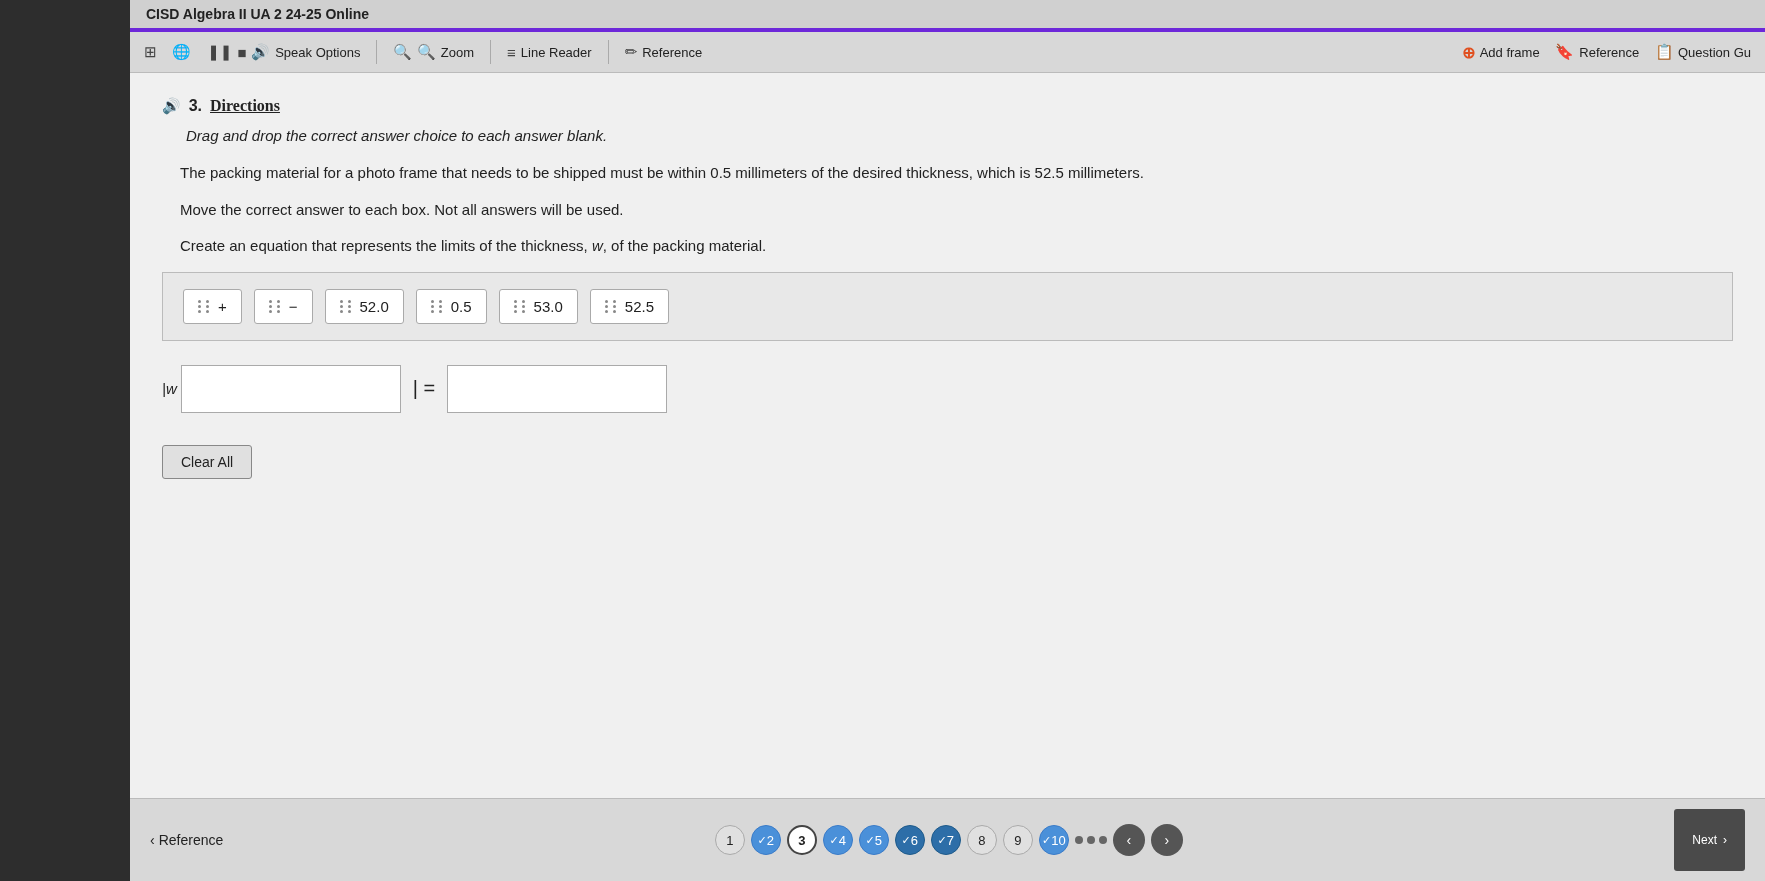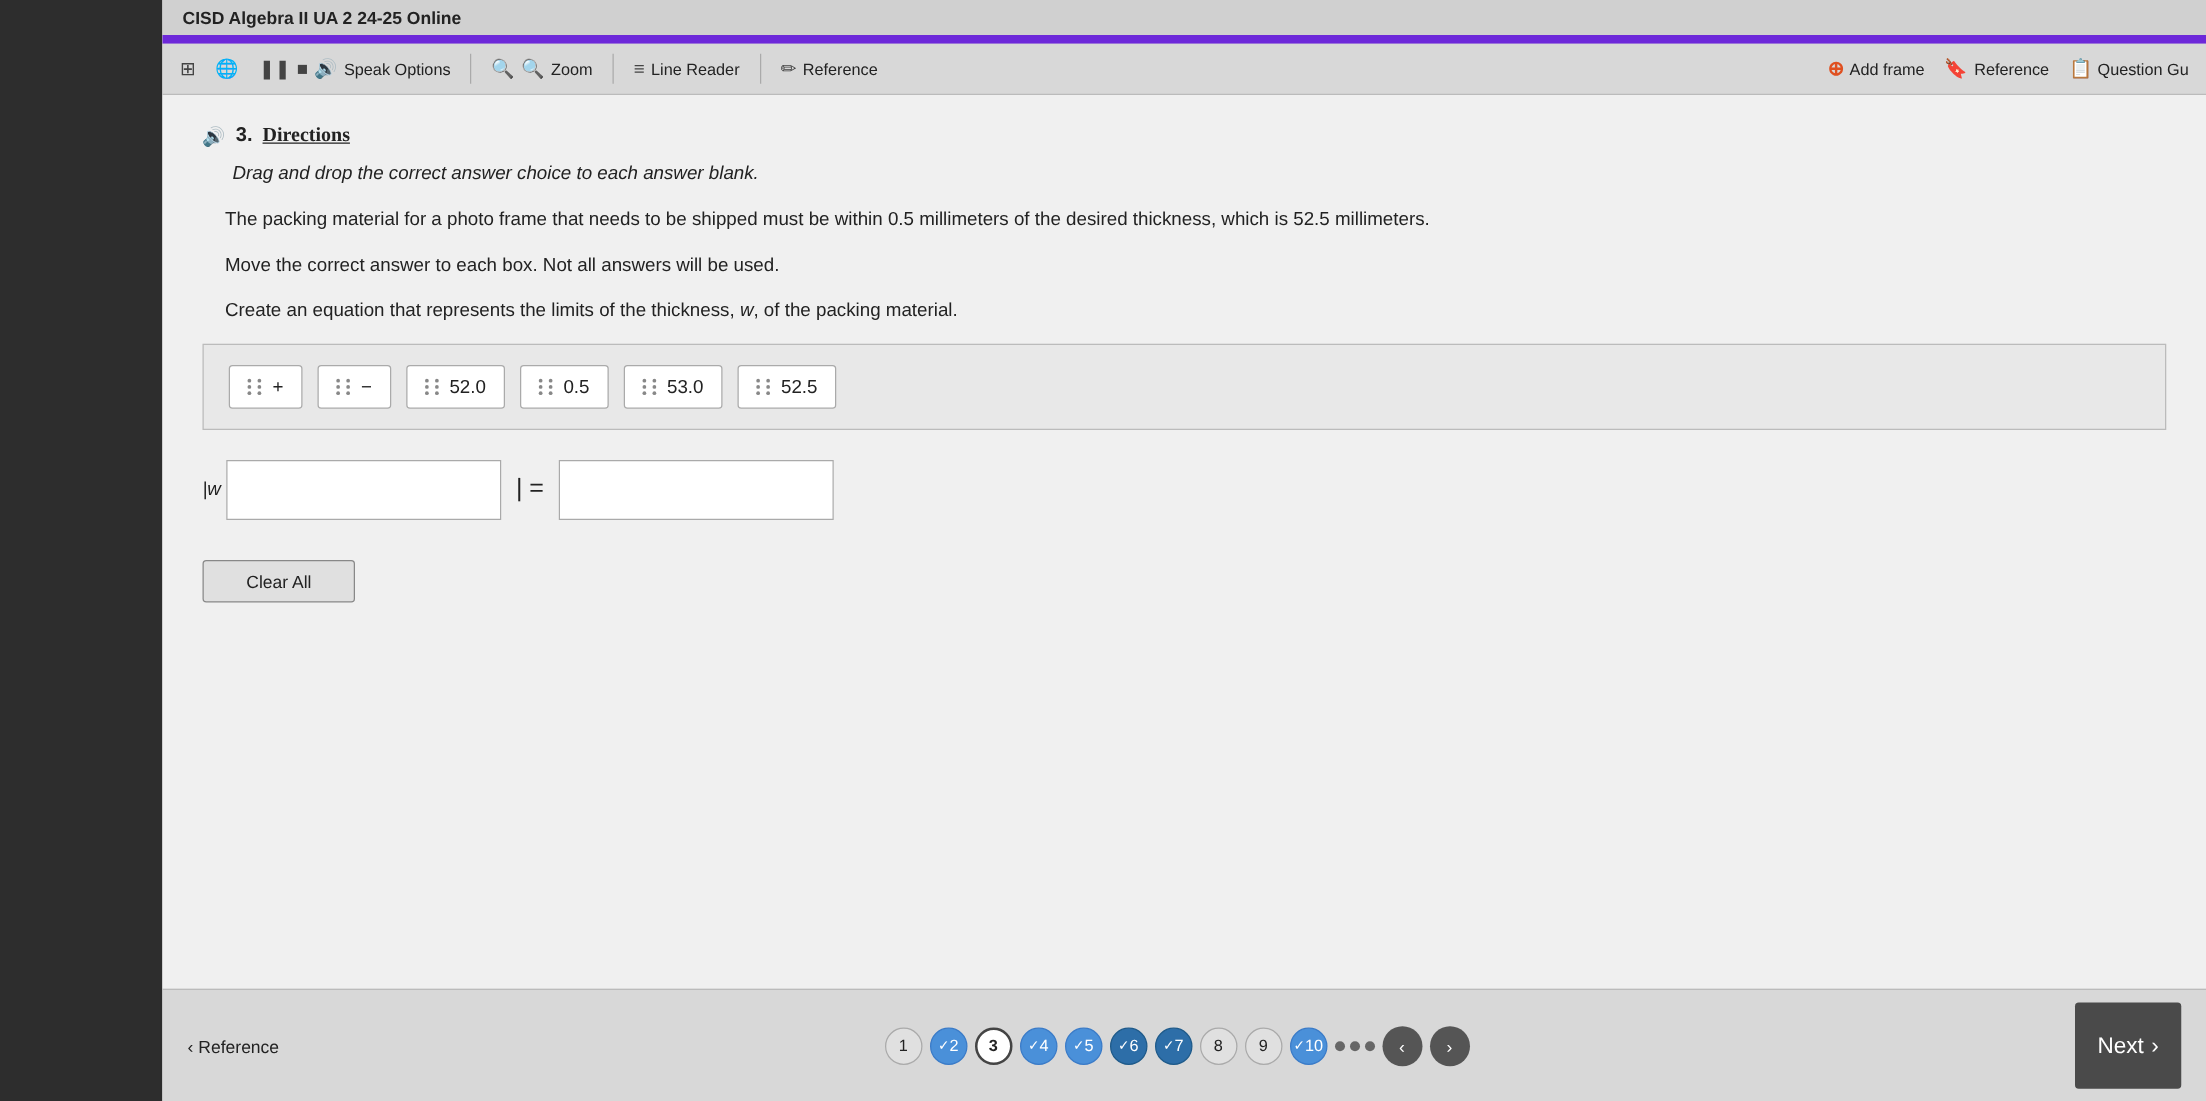--- a/index.html
+++ b/index.html
@@ -27,21 +27,21 @@
       background: #e8e8e8;
     }
 
     
     .title-bar {
       background: #d0d0d0;
       padding: 6px 16px;
       font-size: 14px;
       font-weight: 600;
       color: #222;
-      border-bottom: 7px solid #6d28d9;
+      border-bottom: 4px solid #6d28d9;
     }
 
     
     .toolbar {
       background: #d8d8d8;
       display: flex;
       align-items: center;
       padding: 8px 14px;
       gap: 16px;
       border-bottom: 1px solid #bbb;
@@ -190,21 +190,21 @@
     .answer-separator {
       font-size: 20px;
       padding: 0 12px;
       color: #222;
     }
 
     
     .clear-all-btn {
       border: 1px solid #888;
       background: #e0e0e0;
-      padding: 8px 34px;
+      padding: 8px 18px;
       font-size: 14px;
       color: #222;
       cursor: pointer;
       border-radius: 3px;
       margin-bottom: 32px;
     }
 
     
     .bottom-nav {
       background: #d8d8d8;
@@ -273,21 +273,21 @@
     .page-num.empty {
       background: #e0e0e0;
       color: #222;
     }
 
     .next-btn {
       background: #4a4a4a;
       color: #fff;
       border: none;
       padding: 24px 18px;
-      font-size: 18px;
+      font-size: 12px;
       cursor: pointer;
       border-radius: 3px;
       display: flex;
       align-items: center;
       gap: 6px;
     }
 
     
     .ref-btn {
       display: flex;

